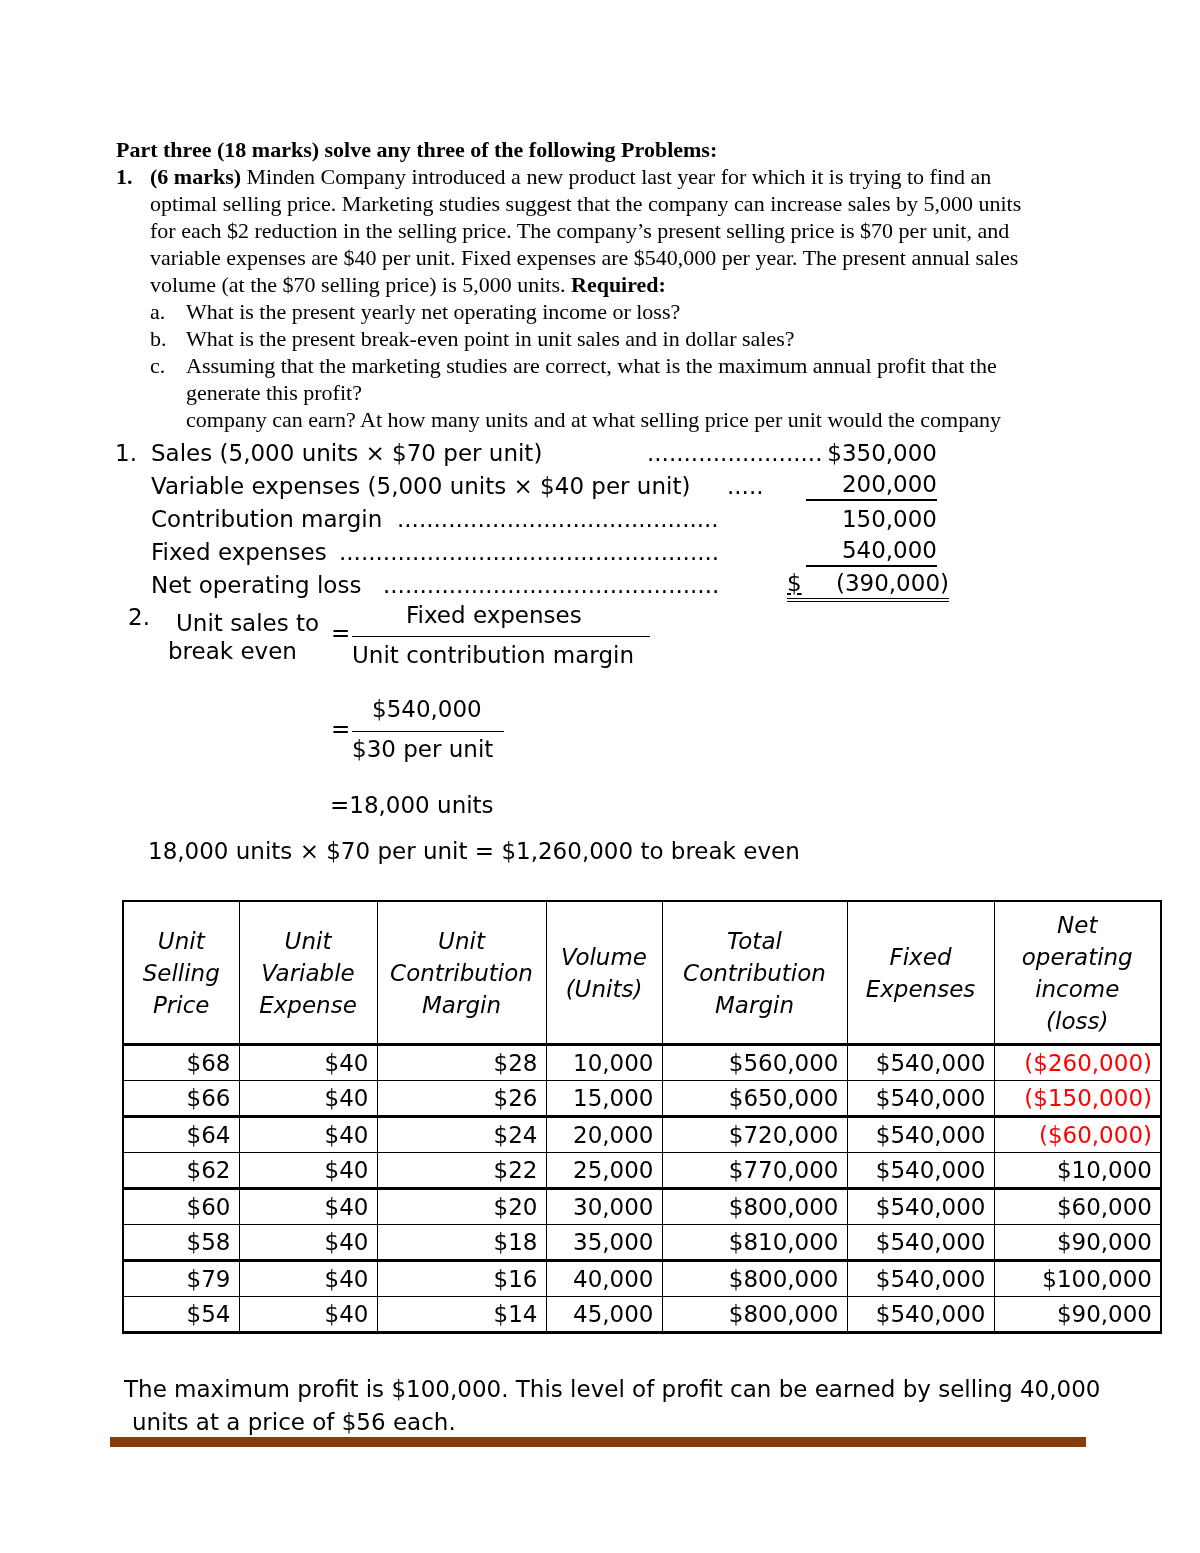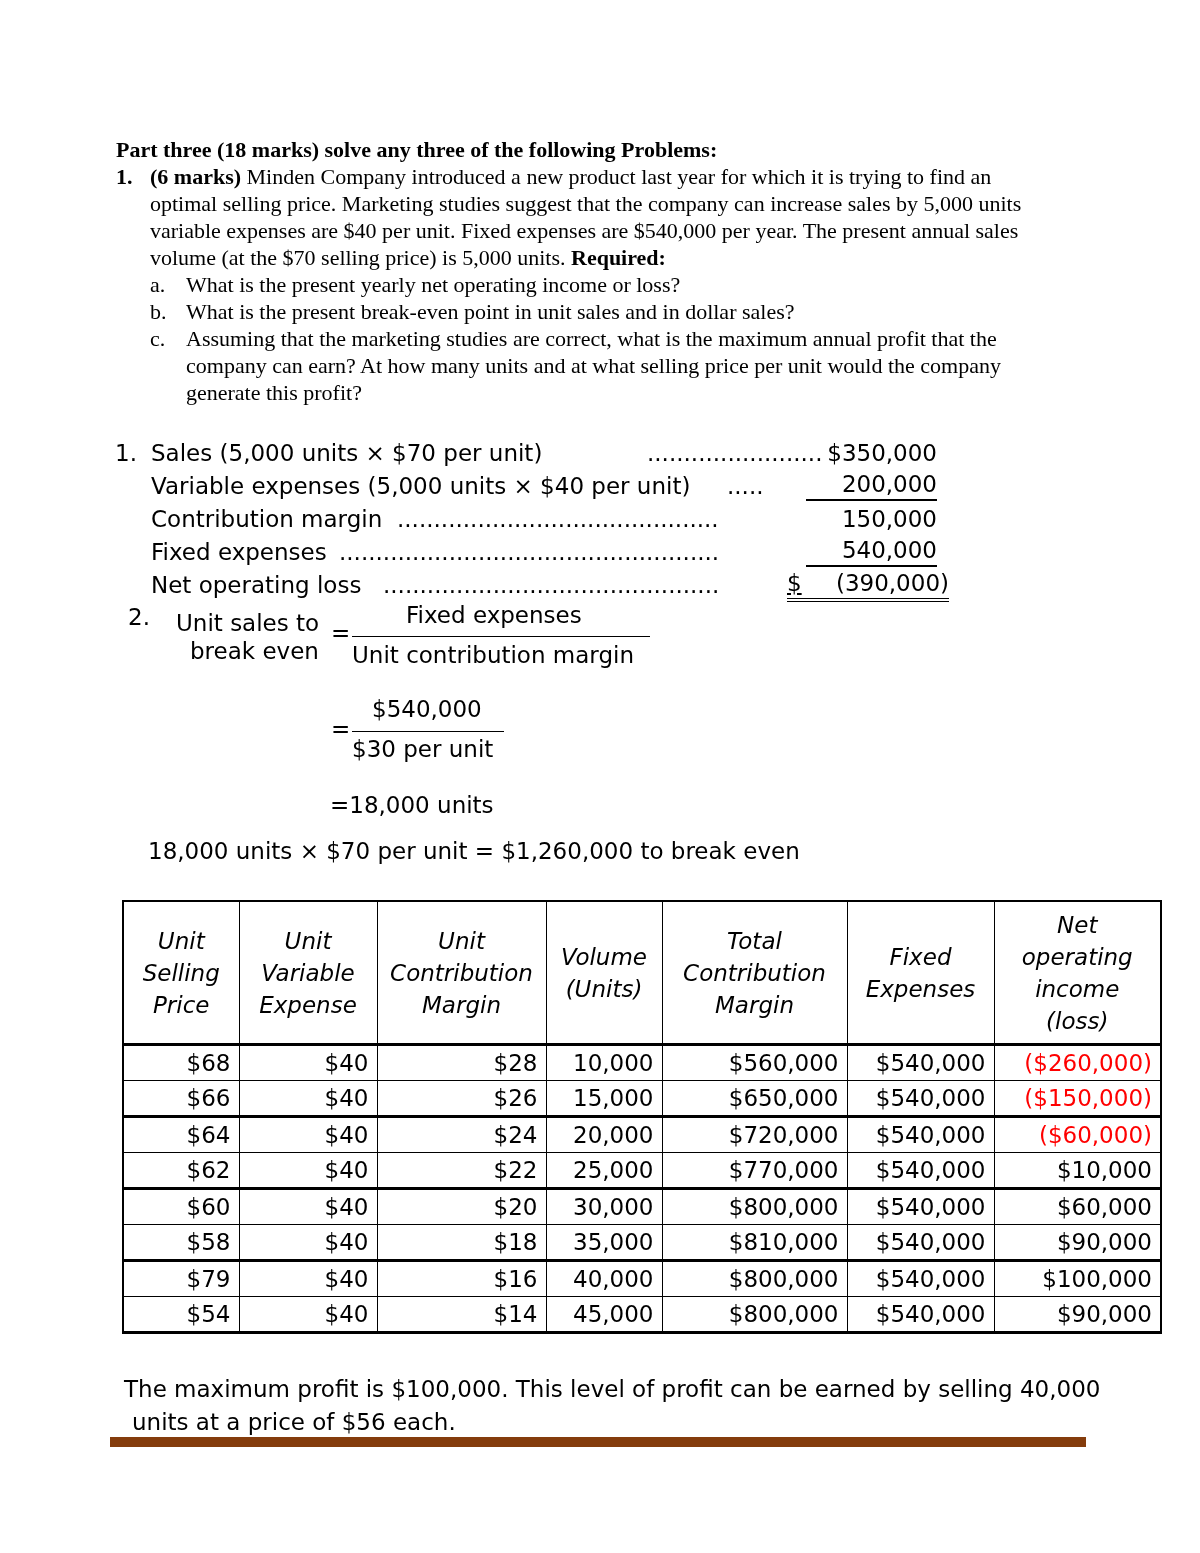--- a/index.html
+++ b/index.html
@@ -187,37 +187,38 @@
 </head>
 <body>
 
 <div id="problem" class="serif">
   <p class="part-title">Part three (18 marks) solve any three of the following Problems:</p>
   <div class="q-line">
     <span class="q-num">1.</span>
     <div class="q-text">
       <div><b>(6 marks)</b> <span>Minden Company introduced a new product last year for which it is trying to find an</span></div>
       <div>optimal selling price. Marketing studies suggest that the company can increase sales by 5,000 units</div>
+      <div>for each $2 reduction in the selling price. The company’s present selling price is $70 per unit, and</div>
       <div>variable expenses are $40 per unit. Fixed expenses are $540,000 per year. The present annual sales</div>
       <div><span>volume (at the $70 selling price) is 5,000 units.</span> <b>Required:</b></div>
     </div>
   </div>
   <div class="subq">
     <span class="letter">a.</span>
     <div>What is the present yearly net operating income or loss?</div>
   </div>
   <div class="subq">
     <span class="letter">b.</span>
     <div>What is the present break-even point in unit sales and in dollar sales?</div>
   </div>
   <div class="subq">
     <span class="letter">c.</span>
     <div>Assuming that the marketing studies are correct, what is the maximum annual profit that the</div>
+    <div>generate this profit?</div>
     <div>company can earn? At how many units and at what selling price per unit would the company</div>
-    <div>generate this profit?</div>
   </div>
 </div>
 
 <div id="sol1" class="sans">
   <div class="is-row">
     <span class="is-num">1.</span>
     <span class="is-label">Sales (5,000 units × $70 per unit)</span>
     <span class="is-dots" style="left:532px">........................</span>
     <span class="is-amount">$350,000</span>
   </div>
@@ -242,21 +243,21 @@
     <span class="is-amount double-underline">
       <span class="cur">$</span>
       <span class="val">(390,000)</span>
     </span>
   </div>
 </div>
 
 <div id="sol2" class="sans">
   <span class="abs" style="left:128px;top:4px;">2.</span>
   <span class="abs" style="left:176px;top:10px;">Unit sales to</span>
-  <span class="abs" style="left:190px;top:38px;text-align:center;">break even</span>
+  <span class="abs" style="left:168px;top:38px;text-align:center;">break even</span>
   <span class="abs" style="left:331px;top:20px;">=</span>
   <span class="abs" style="left:406px;top:2px;">Fixed expenses</span>
   <div class="frac-line" style="left:352px;top:36px;width:298px;"></div>
   <span class="abs" style="left:352px;top:42px;">Unit contribution margin</span>
 
   <span class="abs" style="left:331px;top:116px;">=</span>
   <span class="abs" style="left:372px;top:96px;">$540,000</span>
   <div class="frac-line" style="left:352px;top:131px;width:152px;"></div>
   <span class="abs" style="left:352px;top:136px;">$30 per unit</span>
 

